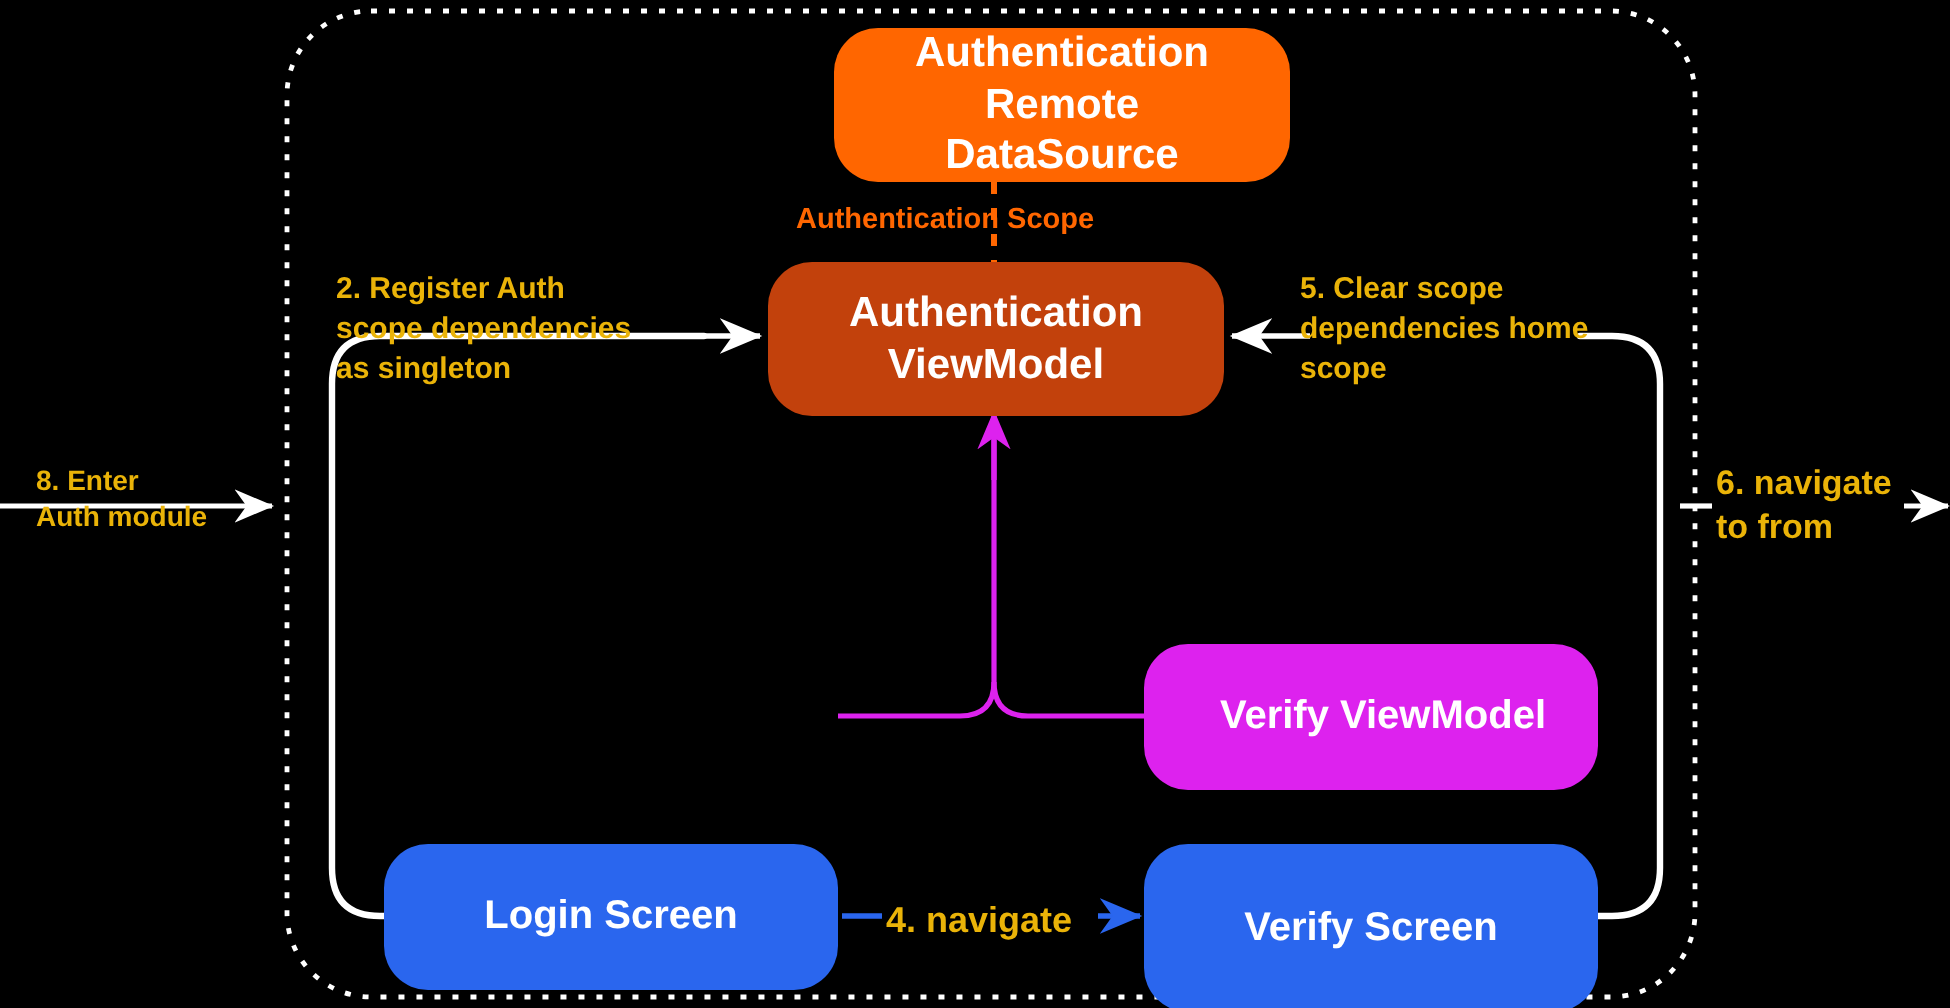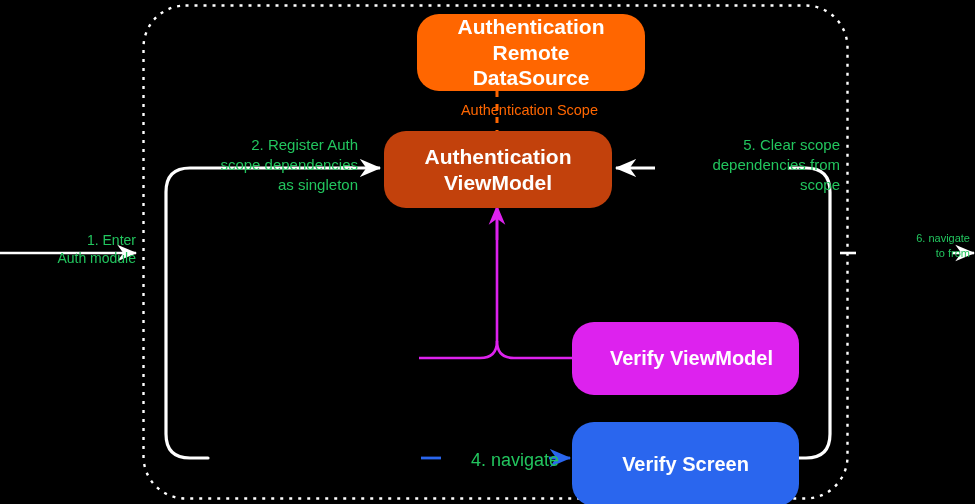--- a/index.html
+++ b/index.html
@@ -89,26 +89,26 @@
     left: 572px;
     top: 422px;
     width: 227px;
     height: 84px;
     background: #2A66EE;
     border-radius: 22px;
     font-size: 20px;
   }
   .lbl {
     position: absolute;
-    text-align: right;
-    font-weight: normal;
+    text-align: left;
+    font-weight: bold;
     z-index: 6;
     line-height: 1.32;
   }
-  .lbl-green { color: #22c55e; }
+  .lbl-green { color: #eab308; }
   .lbl-orange { color: #FF6600; }
 
   .lbl-scope {
     left: 398px;
     top: 101px;
     width: 200px;
     font-size: 14.5px;
   }
   .lbl-step1 {
     left: 18px;
@@ -137,21 +137,21 @@
   .lbl-step5 {
     left: 650px;
     top: 135px;
     width: 190px;
     font-size: 15px;
   }
   .lbl-step6 {
     left: 858px;
     top: 231px;
     width: 112px;
-    font-size: 11px;
+    font-size: 17px;
   }
 </style>
 </head>
 <body>
 
 <div id="stage">
 
   <svg id="svg-layer" viewBox="0 0 975 504" xmlns="http://www.w3.org/2000/svg">
     <defs>
       <marker id="arrow-white" markerWidth="9" markerHeight="9" refX="7.2" refY="3.6" orient="auto" markerUnits="strokeWidth">
@@ -198,39 +198,42 @@
     <span>
       <span>Authentication</span><br><span>ViewModel</span>
     </span>
   </div>
 
 
   <div class="node node-verify-vm">
     <span>Verify ViewModel</span>
   </div>
 
+  <div class="node node-login-screen">
+    <span>Login Screen</span>
+  </div>
 
   <div class="node node-verify-screen">
     <span>Verify Screen</span>
   </div>
 
   <div class="lbl lbl-orange lbl-scope">Authentication Scope</div>
 
   <div class="lbl lbl-green lbl-step1">
-    <span>1. Enter</span><br><span>Auth module</span>
+    <span>8. Enter</span><br><span>Auth module</span>
   </div>
 
   <div class="lbl lbl-green lbl-step2">
     <span>2. Register Auth</span><br><span>scope dependencies</span><br><span>as singleton</span>
   </div>
 
 
   <div class="lbl lbl-green lbl-step4">4. navigate</div>
 
   <div class="lbl lbl-green lbl-step5">
-    <span>5. Clear scope</span><br><span>dependencies from</span><br><span>scope</span>
+    <span>5. Clear scope</span><br><span>dependencies home</span><br><span>scope</span>
   </div>
 
   <div class="lbl lbl-green lbl-step6">
     <span>6. navigate</span><br><span>to from</span>
   </div>
 
 </div>
 
 </body></html>

